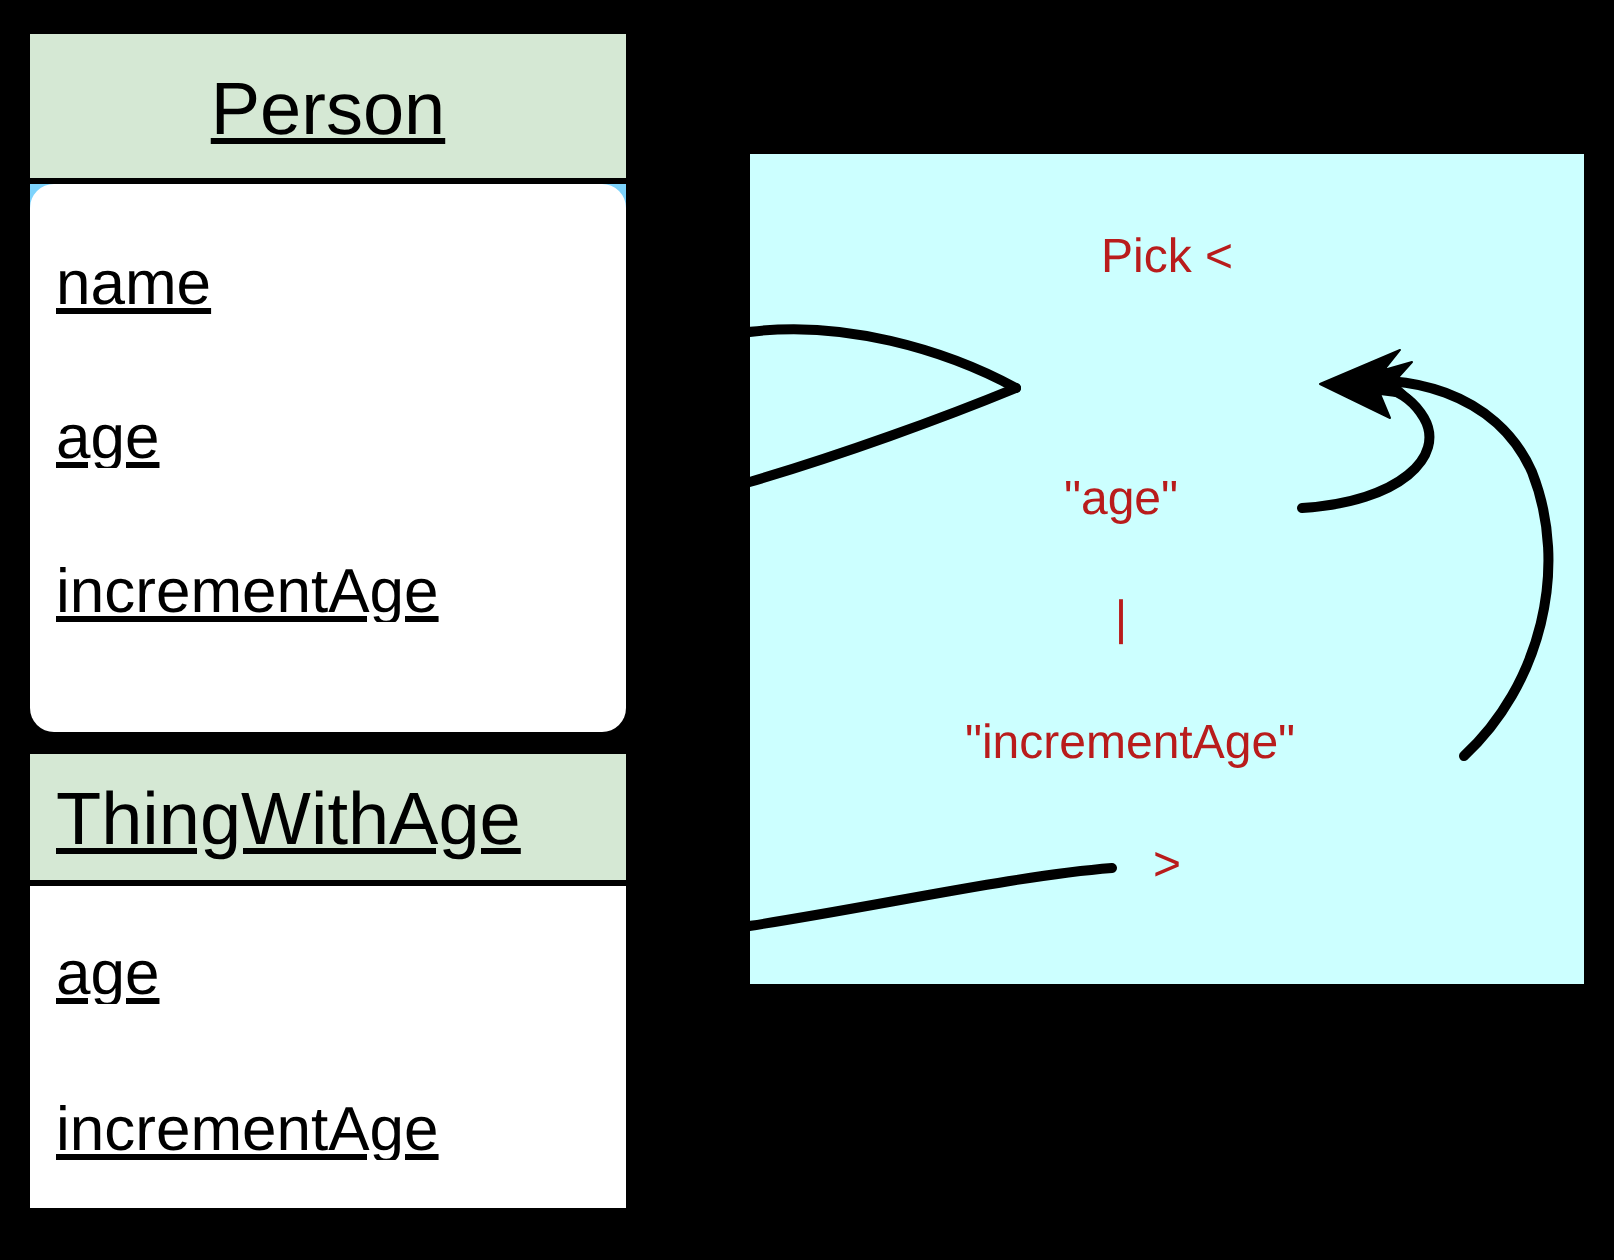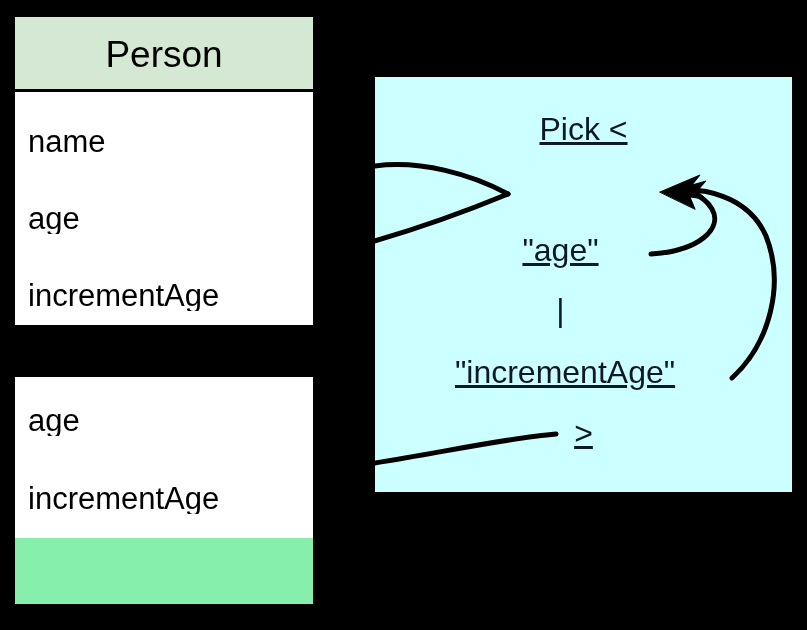--- a/index.html
+++ b/index.html
@@ -14,21 +14,22 @@
     height: 630px;
     background: #000000;
     overflow: hidden;
     font-family: "Liberation Sans", "DejaVu Sans", sans-serif;
   }
 
   
   .class-box {
     position: absolute;
     box-sizing: border-box;
-    background: #86efac;
+    background: #7dd3fc;
+    text-decoration: underline;
   }
   .class-box .class-header {
     box-sizing: border-box;
     background: #d5e8d4;
     border-bottom: 3px solid #000000;
     color: #000000;
     text-align: center;
     font-weight: 400;
     letter-spacing: 0px;
     white-space: nowrap;
@@ -51,21 +52,22 @@
     top: 17px;
     width: 298px;
     height: 308px;
   }
   #person-box .class-header {
     height: 75px;
     line-height: 75px;
     font-size: 37px;
   }
   #person-box .class-body {
-    height: 233px;
+    height: 274px;
+    border-radius: 12px;
   }
   #person-box .member {
     font-size: 31px;
     line-height: 31px;
     padding-left: 13px;
   }
   #person-box .member.m0 { padding-top: 34px; }
   #person-box .member.m1 { padding-top: 46px; }
   #person-box .member.m2 { padding-top: 46px; }
 
@@ -99,26 +101,25 @@
     position: absolute;
     left: 375px;
     top: 77px;
     width: 417px;
     height: 415px;
     background: #ccffff;
     overflow: hidden;
   }
   .code-line {
     position: absolute;
-    color: #0f172a;
-    font-size: 32px;
+    color: #b91c1c;
+    font-size: 24px;
     line-height: 32px;
     white-space: pre;
     font-family: "Liberation Sans", "DejaVu Sans", sans-serif;
-    text-decoration: underline;
   }
   #line-pick        { left: 0;   top: 36px;  width: 417px; text-align: center; }
   #line-person      { left: 0;   top: 99px;  width: 417px; text-align: center; }
   #line-age         { left: 0;   top: 157px; width: 371px; text-align: center; }
   #line-pipe        { left: 0;   top: 217px; width: 371px; text-align: center; }
   #line-increment   { left: 0;   top: 279px; width: 380px; text-align: center; }
   #line-gt          { left: 0;   top: 340px; width: 417px; text-align: center; }
 
   
   #arrows {
@@ -138,20 +139,21 @@
   <div class="class-box" id="person-box">
     <div class="class-header">Person</div>
     <div class="class-body">
       <div class="member m0">name</div>
       <div class="member m1">age</div>
       <div class="member m2">incrementAge</div>
     </div>
   </div>
 
   <div class="class-box" id="thing-box">
+    <div class="class-header">ThingWithAge</div>
     <div class="class-body">
       <div class="member m0">age</div>
       <div class="member m1">incrementAge</div>
     </div>
   </div>
 
   <div id="code-panel">
     <div class="code-line" id="line-pick">Pick &lt;</div>
     <div class="code-line" id="line-age">"age"</div>
     <div class="code-line" id="line-pipe">|</div>

